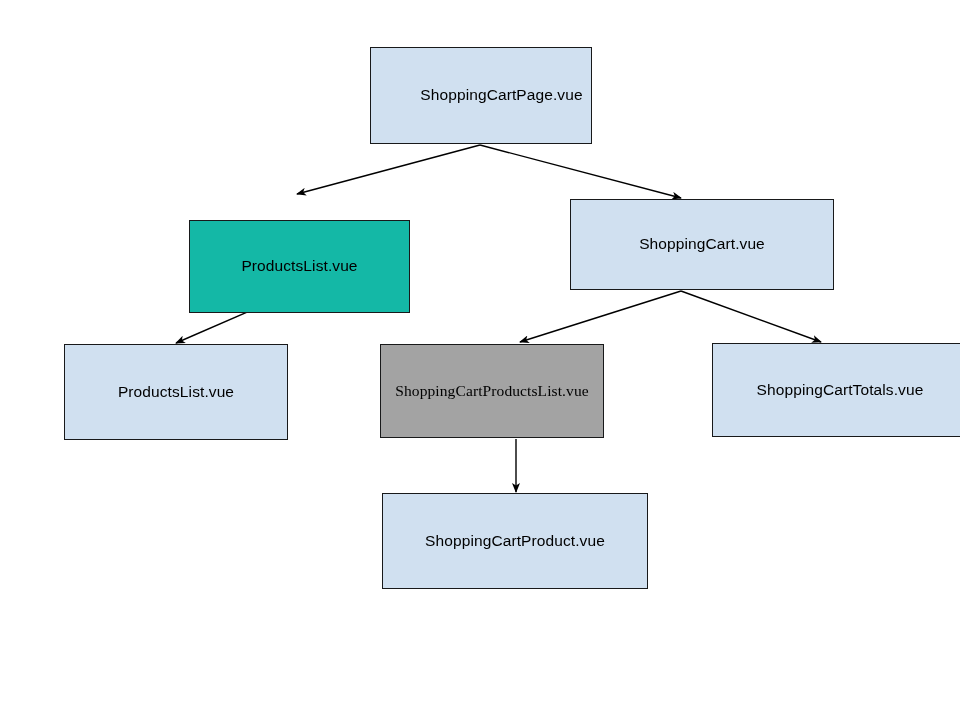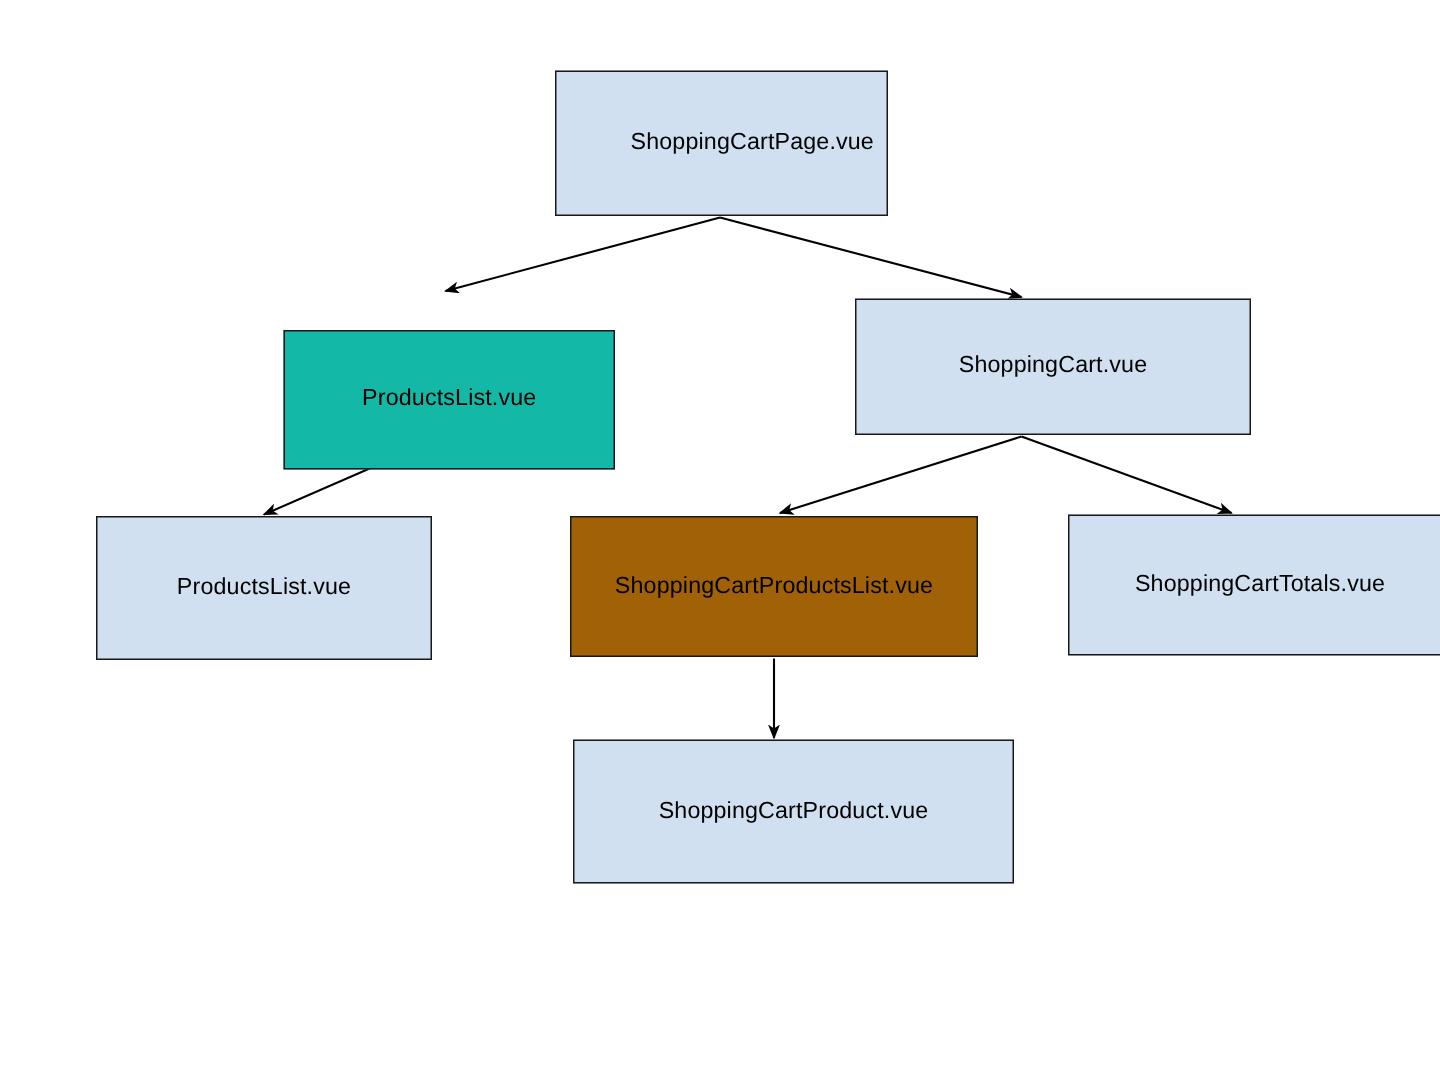--- a/index.html
+++ b/index.html
@@ -74,25 +74,25 @@
   </div>
 
   <div class="node" style="left: 570px; top: 199px; width: 264px; height: 91px; background: rgb(208, 224, 240); border-color: rgb(24, 25, 26);">
     <span>ShoppingCart.vue</span>
   </div>
 
   <div class="node" style="left: 64px; top: 344px; width: 224px; height: 96px; background: rgb(208, 224, 240); border-color: rgb(24, 25, 26);">
     <span>ProductsList.vue</span>
   </div>
 
-  <div class="node" style="left: 380px; top: 344px; width: 272px; height: 94px; background: #a16207; border-color: rgb(24, 25, 26);">
+  <div class="node" style="left: 380px; top: 344px; width: 224px; height: 94px; background: #a3a3a3; border-color: rgb(24, 25, 26); font-family: Liberation Serif, serif;">
     <span>ShoppingCartProductsList.vue</span>
   </div>
 
   <div class="node" style="left: 712px; top: 343px; width: 256px; height: 94px; background: rgb(208, 224, 240); border-color: rgb(24, 25, 26);">
     <span>ShoppingCartTotals.vue</span>
   </div>
 
-  <div class="node" style="left: 382px; top: 493px; width: 294px; height: 96px; background: rgb(208, 224, 240); border-color: rgb(24, 25, 26);">
+  <div class="node" style="left: 382px; top: 493px; width: 266px; height: 96px; background: rgb(208, 224, 240); border-color: rgb(24, 25, 26);">
     <span>ShoppingCartProduct.vue</span>
   </div>
 
 </div>
 
 </body></html>

